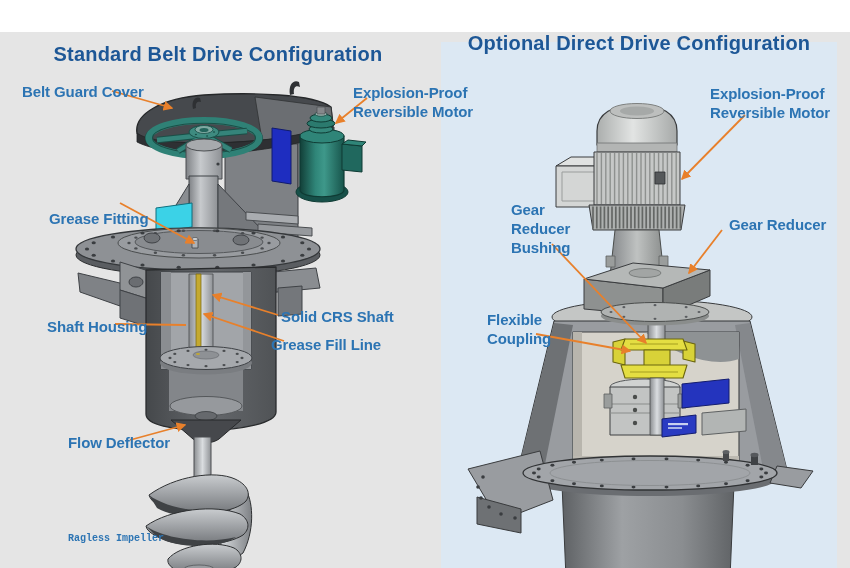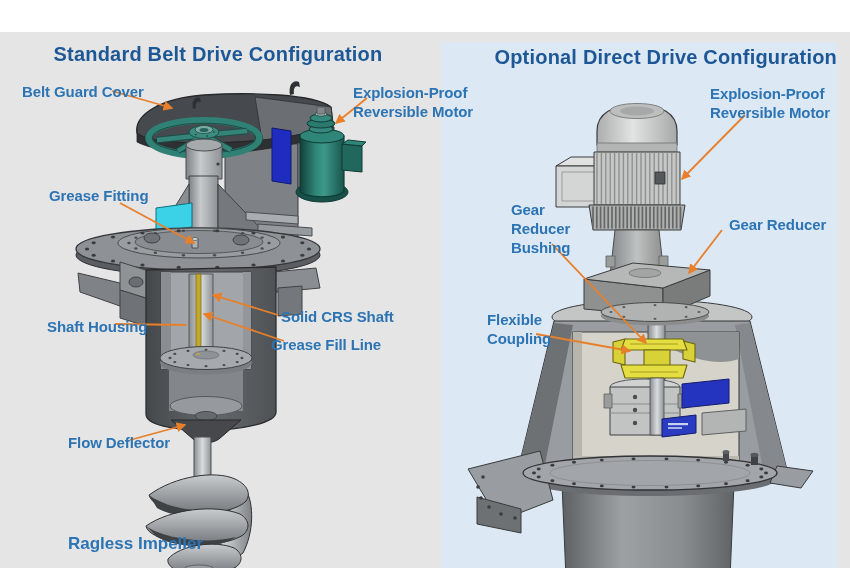--- a/index.html
+++ b/index.html
@@ -8,21 +8,21 @@
     --nameplate-blue:#1E2DC0; --coupling-yellow:#E4DE42; --impeller-tip-purple:#8A85D8;
   }
   html,body{margin:0;padding:0;background:#fff;}
   #stage{position:relative;width:850px;height:568px;overflow:hidden;background:#e5e5e5;
          font-family:"Liberation Sans",sans-serif;margin-top:32px;}
   #art{position:absolute;left:0;top:0;}
   .title{position:absolute;font-size:20px;font-weight:700;color:var(--title-text);
          text-align:center;letter-spacing:.2px;}
   .lbl{position:absolute;font-size:15px;font-weight:700;color:var(--label-text);
        line-height:1.25;white-space:pre-line;letter-spacing:-.1px;}
-  .lbl.big{font-size:17px;letter-spacing:0;}
+  .lbl.big{font-size:10px;letter-spacing:0;font-family:Liberation Mono, monospace;}
   .panel-rect{fill:var(--panel-bg);}
   .leader{stroke:var(--leader-line);stroke-width:1.8;fill:none;}
   .leader-arrow{fill:var(--leader-line);}
   .fill-cyan{fill:var(--nameplate-cyan);}
   .fill-blue{fill:var(--nameplate-blue);}
   .fill-yellow{fill:var(--coupling-yellow);}
   .fill-purple{fill:var(--impeller-tip-purple);}
   .fill-teal{fill:var(--motor-teal);}
   .stroke-teal{stroke:var(--pulley-teal);}
 </style>
@@ -461,26 +461,26 @@
     <g>
       <line class="leader" x1="745" y1="83" x2="682" y2="147" marker-end="url(#arrow)"></line>
       <line class="leader" x1="552" y1="212" x2="646" y2="311" marker-end="url(#arrow)"></line>
       <line class="leader" x1="722" y1="198" x2="689" y2="241" marker-end="url(#arrow)"></line>
       <line class="leader" x1="536" y1="302" x2="630" y2="319" marker-end="url(#arrow)"></line>
     </g>
   </g>
 </svg>
 
   <div class="title" style="left:0;top:11px;width:436px;">Standard Belt Drive Configuration</div>
-  <div class="title" style="left:441px;top:14px;width:396px;text-align:right;">Optional Direct Drive Configuration</div>
+  <div class="title" style="left:441px;top:0;width:396px;">Optional Direct Drive Configuration</div>
 
   <div class="lbl" style="left:22px;top:51px;">Belt Guard Cover</div>
   <div class="lbl" style="left:353px;top:52px;">Explosion-Proof
 Reversible Motor</div>
-  <div class="lbl" style="left:49px;top:155px;">Grease Fitting</div>
+  <div class="lbl" style="left:49px;top:178px;">Grease Fitting</div>
   <div class="lbl" style="left:47px;top:286px;text-align:center;">Shaft Housing</div>
   <div class="lbl" style="left:281px;top:276px;">Solid CRS Shaft</div>
   <div class="lbl" style="left:271px;top:304px;">Grease Fill Line</div>
   <div class="lbl" style="left:68px;top:402px;">Flow Deflector</div>
   <div class="lbl big" style="left:68px;top:501px;">Ragless Impeller</div>
 
   <div class="lbl" style="left:710px;top:53px;">Explosion-Proof
 Reversible Motor</div>
   <div class="lbl" style="left:511px;top:169px;">Gear
 Reducer

